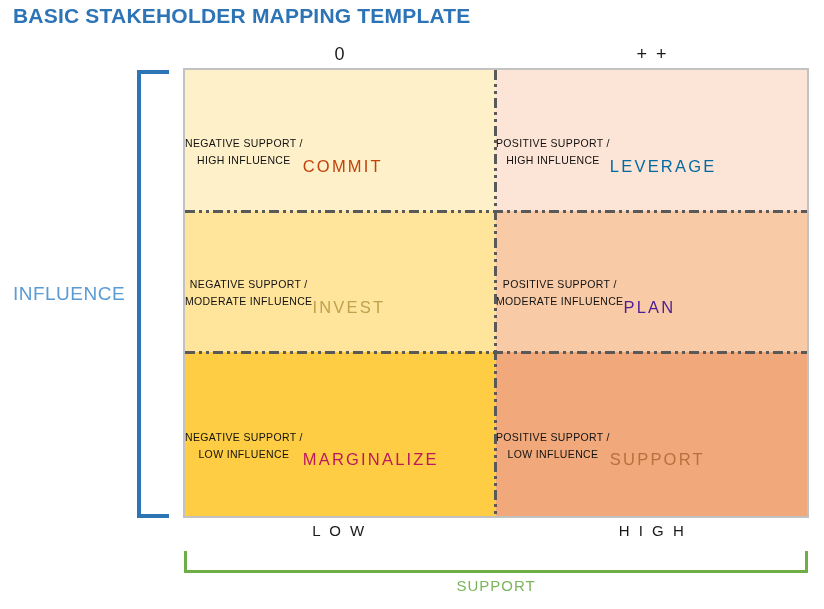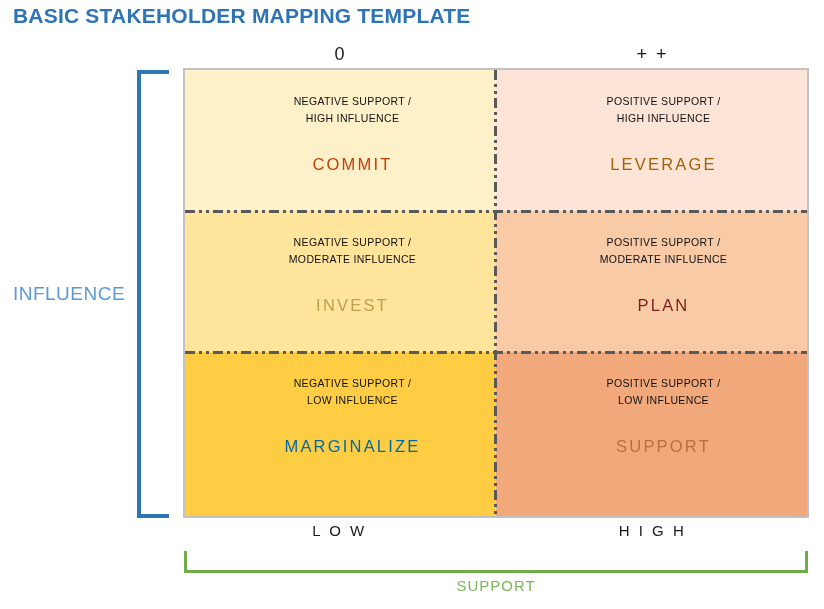--- a/index.html
+++ b/index.html
@@ -11,22 +11,22 @@
          font-size:21px;font-weight:bold;letter-spacing:.2px;text-align:center;}
 
   .col-header{position:absolute;top:44px;width:313px;text-align:center;
               font-size:18px;color:#1a1a1a;}
   .col-header-left{left:183px;}
   .col-header-right{left:496px;letter-spacing:2px;}
 
   .grid{position:absolute;left:183px;top:68px;width:626px;height:450px;
         border:2px solid #c2c2c2;box-sizing:border-box;
         display:grid;grid-template-columns:1fr 1fr;grid-template-rows:141px 141px auto;}
-  .cell{display:flex;flex-direction:column;align-items:center;padding-top:23px;
-        box-sizing:border-box;padding-left:24px;}
+  .cell{display:flex;flex-direction:row;align-items:center;padding-top:23px;
+        box-sizing:border-box;}
   .cell-desc{font-size:10.5px;line-height:17px;letter-spacing:.35px;color:#111111;
              text-align:center;}
   .cell-action{margin-top:28px;font-size:16.5px;letter-spacing:2.2px;font-weight:400;}
 
   
   .h-divider{position:absolute;left:0;width:100%;height:3px;
     background-image:repeating-linear-gradient(90deg,
       #595959 0 10px, transparent 10px 14px,
       #595959 14px 17px, transparent 17px 21px,
       #595959 21px 24px, transparent 24px 28px);}
@@ -74,45 +74,45 @@
         <div>HIGH INFLUENCE</div>
       </div>
       <div class="cell-action" style="color: #c2410c;">COMMIT</div>
     </div>
 
     <div class="cell" style="background: rgb(252, 228, 214);">
       <div class="cell-desc">
         <div>POSITIVE SUPPORT /</div>
         <div>HIGH INFLUENCE</div>
       </div>
-      <div class="cell-action" style="color: #a16207;">LEVERAGE</div>
+      <div class="cell-action" style="color: #0369a1;">LEVERAGE</div>
     </div>
 
     <div class="cell" style="background: rgb(255, 228, 155);">
       <div class="cell-desc">
         <div>NEGATIVE SUPPORT /</div>
         <div>MODERATE INFLUENCE</div>
       </div>
       <div class="cell-action" style="color: rgb(191, 161, 78);">INVEST</div>
     </div>
 
     <div class="cell" style="background: rgb(248, 203, 166);">
       <div class="cell-desc">
         <div>POSITIVE SUPPORT /</div>
         <div>MODERATE INFLUENCE</div>
       </div>
-      <div class="cell-action" style="color: #7f1d1d;">PLAN</div>
+      <div class="cell-action" style="color: #4c1d95;">PLAN</div>
     </div>
 
     <div class="cell" style="background: rgb(254, 205, 67);">
       <div class="cell-desc">
         <div>NEGATIVE SUPPORT /</div>
         <div>LOW INFLUENCE</div>
       </div>
-      <div class="cell-action" style="color: #0369a1;">MARGINALIZE</div>
+      <div class="cell-action" style="color: #be185d;">MARGINALIZE</div>
     </div>
 
     <div class="cell" style="background: rgb(241, 169, 123);">
       <div class="cell-desc">
         <div>POSITIVE SUPPORT /</div>
         <div>LOW INFLUENCE</div>
       </div>
       <div class="cell-action" style="color: rgb(185, 111, 62);">SUPPORT</div>
     </div>
 

